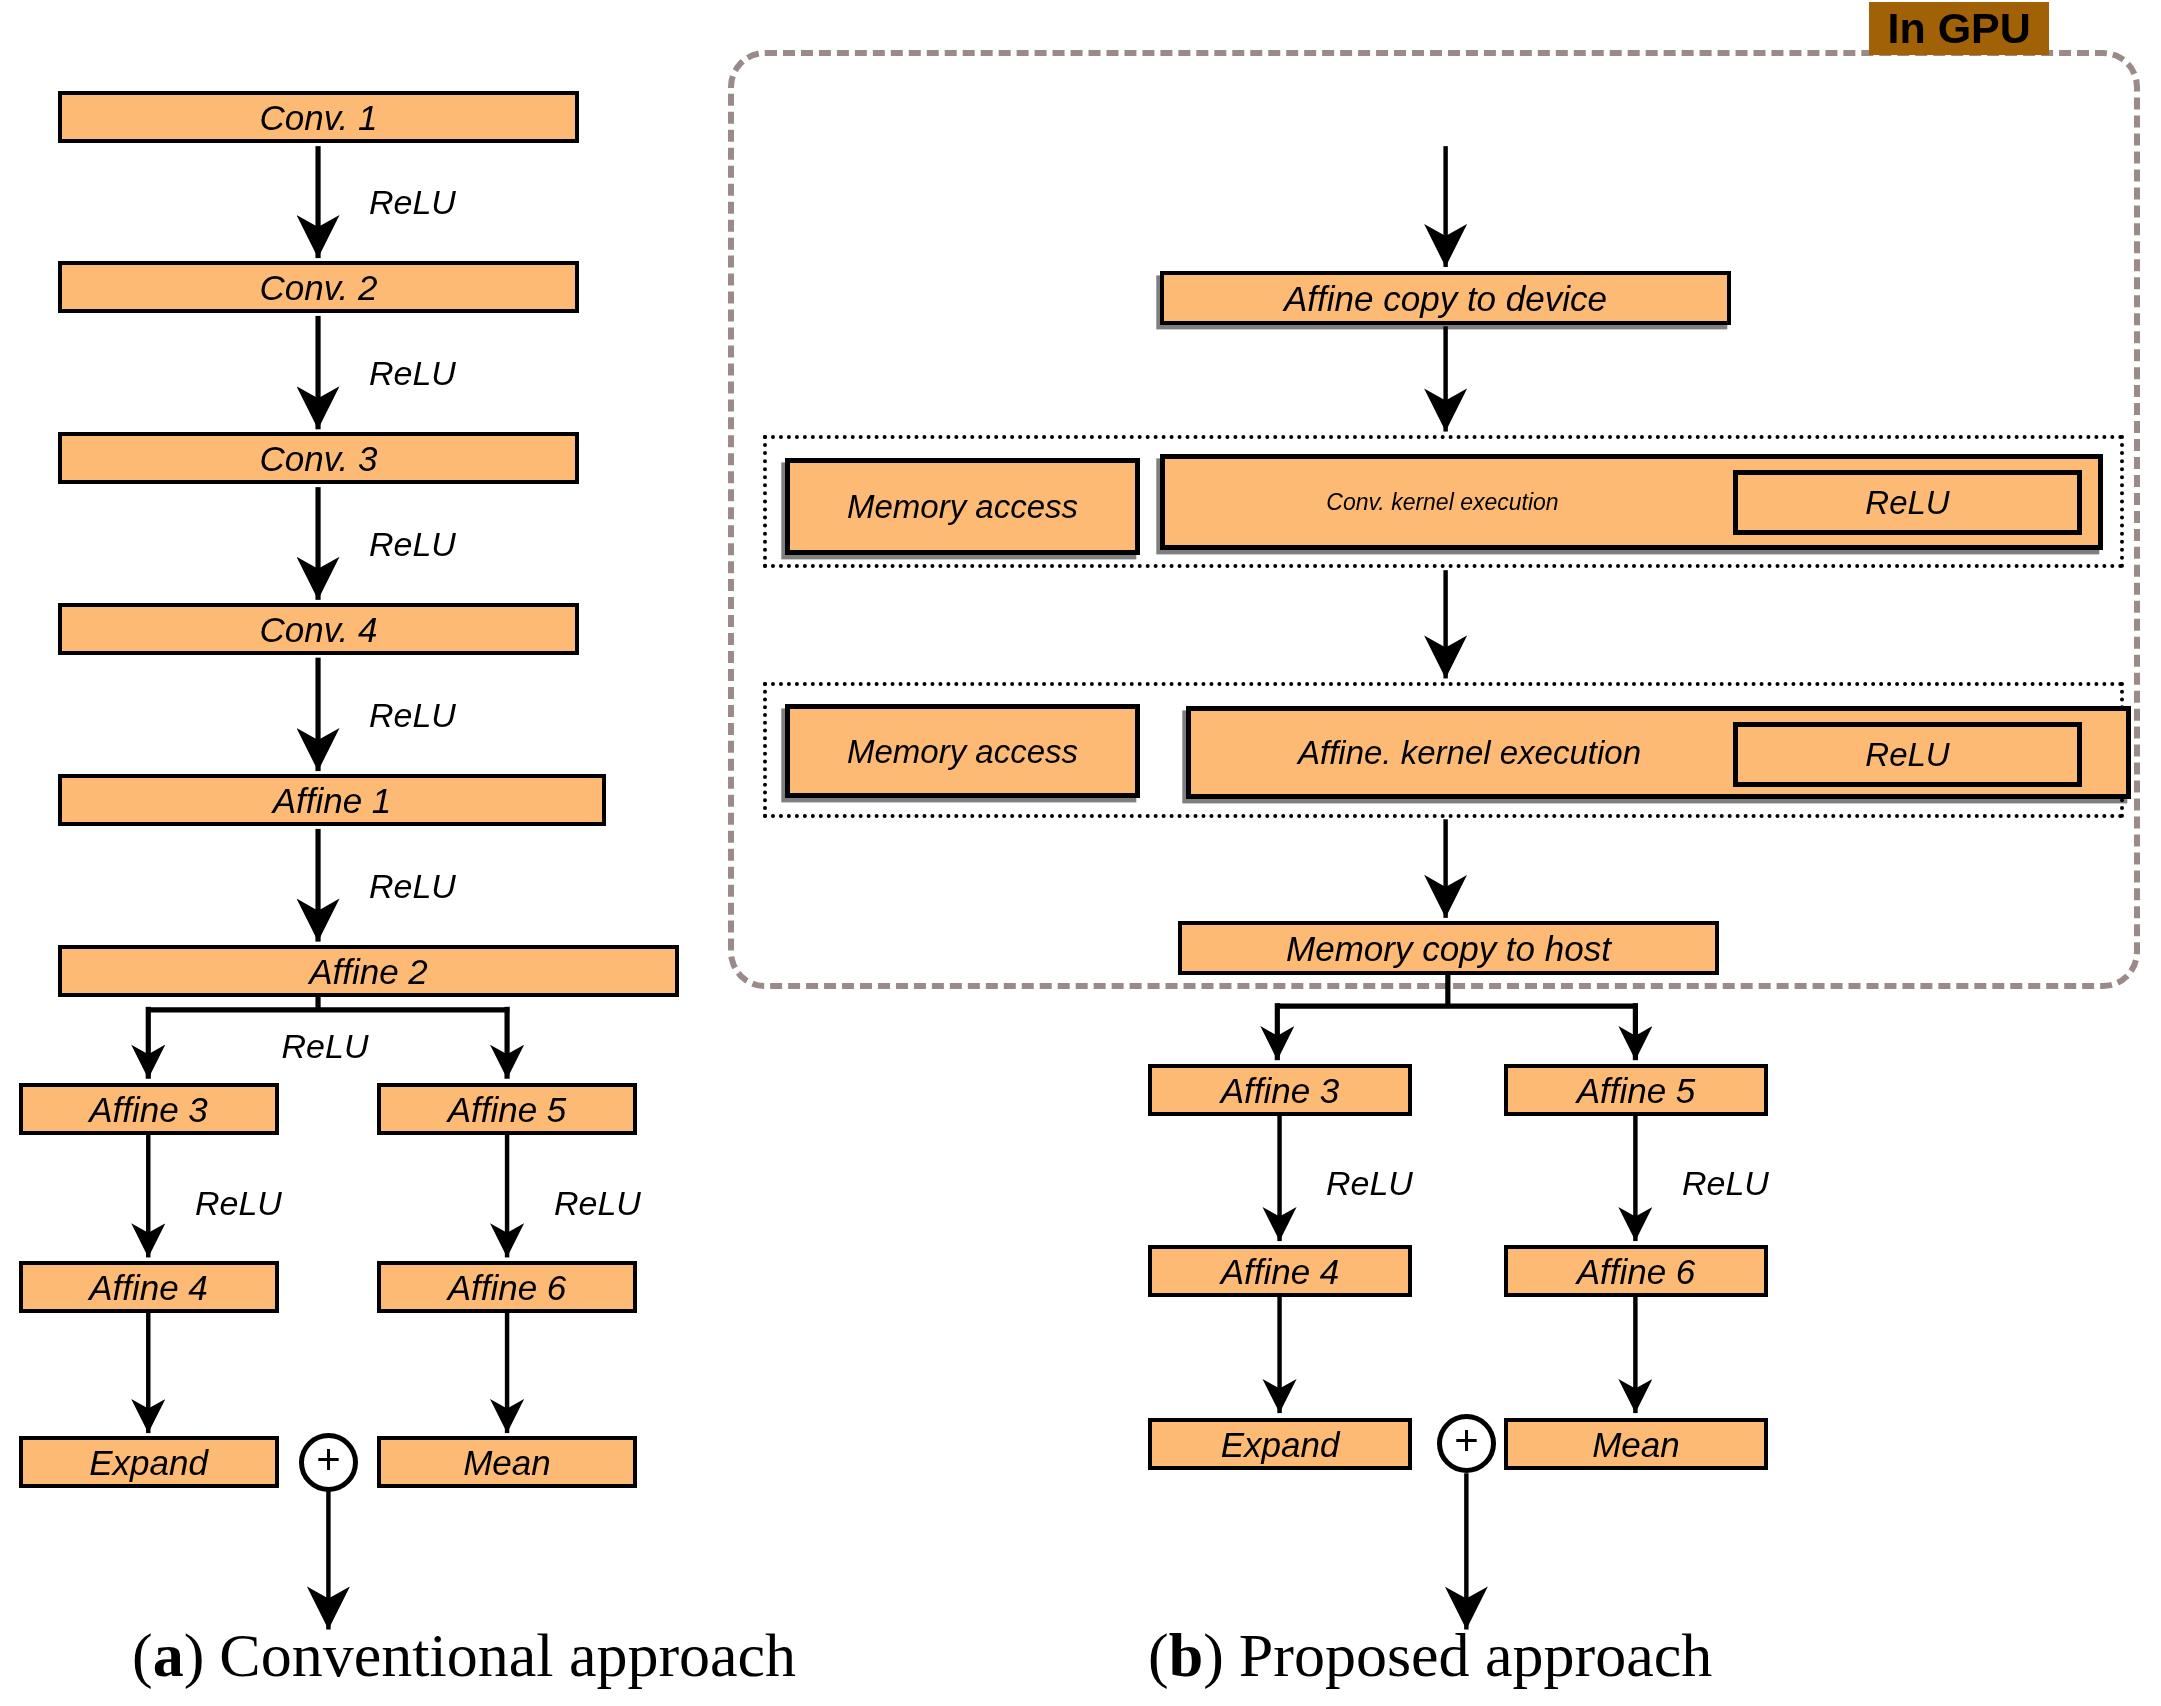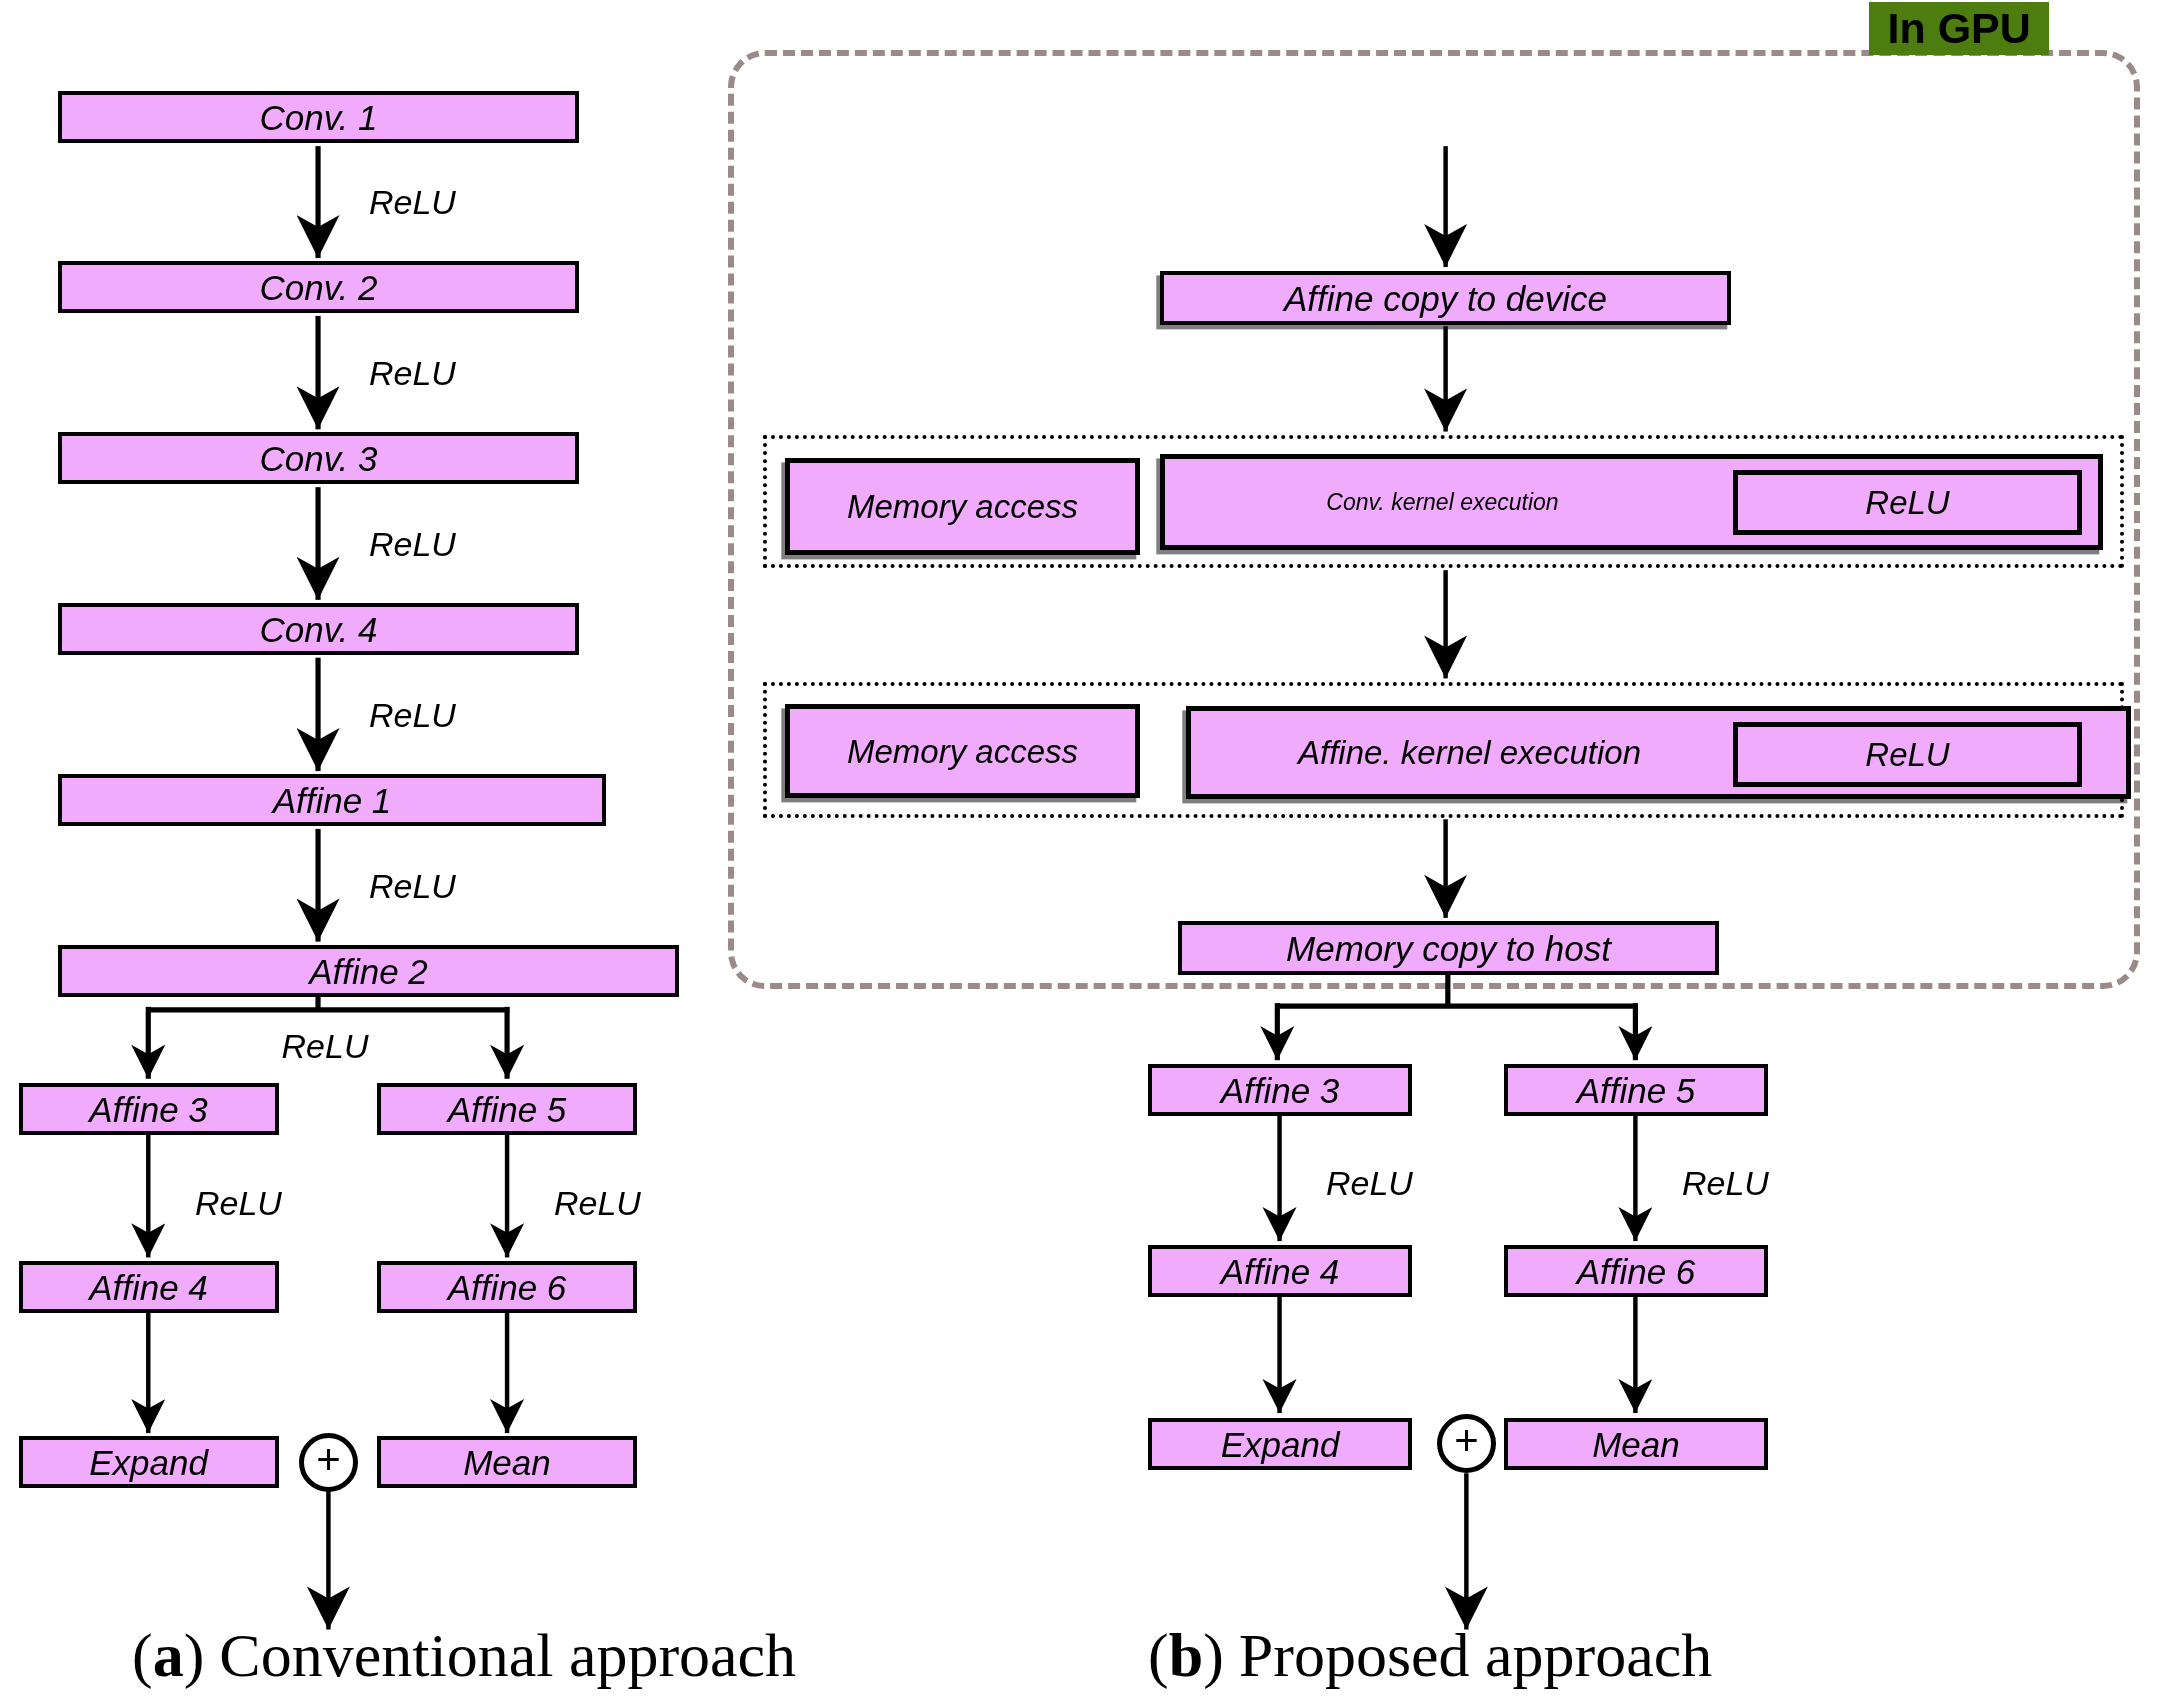--- a/index.html
+++ b/index.html
@@ -1,26 +1,26 @@
 <!DOCTYPE html>
 <html style="font-size:12px"><head>
 <meta charset="utf-8">
 <style>
   html,body{margin:0;padding:0;background:#ffffff;}
   #canvas{position:relative;width:2161px;height:1706px;background:#ffffff;overflow:hidden;
           font-family:"Liberation Sans",sans-serif;color:#000;}
-  .box{position:absolute;background:#f0abfc;border:4.4px solid #000;box-sizing:border-box;
+  .box{position:absolute;background:#fdba74;border:4.4px solid #000;box-sizing:border-box;
        display:flex;align-items:center;justify-content:center;
        font-style:italic;font-size:35px;line-height:1;color:#000;white-space:nowrap;}
   .shadow{box-shadow:-3.7px 4.4px 0 rgba(0,0,0,0.50);}
   .thick{border-width:5.2px;}
   .dottedrow{position:absolute;border:4.4px dotted #000;box-sizing:border-box;background:transparent;}
   .gpu-rect{position:absolute;left:728px;top:50px;width:1412px;height:939px;
             border:6.7px dashed #9b8a8a;border-radius:37px;box-sizing:border-box;}
-  .gpu-label{position:absolute;left:1869px;top:1.5px;padding:0 18.5px;background:#4d7c0f;
+  .gpu-label{position:absolute;left:1869px;top:1.5px;padding:0 18.5px;background:#a16207;
              font-weight:bold;font-size:43px;font-style:normal;line-height:1.25;}
   .flabel{position:absolute;font-style:italic;font-size:34px;line-height:1;color:#000;
           transform:translateY(-50%);white-space:nowrap;}
   .flabel.centered{transform:translate(-50%,-50%);}
   .circleplus{position:absolute;width:59px;height:59px;border:5.2px solid #000;border-radius:50%;
               box-sizing:border-box;background:#fff;display:flex;align-items:center;justify-content:center;
               font-size:42px;font-weight:400;line-height:1;padding-bottom:4.4px;}
   .caption{position:absolute;top:1624px;font-family:"Liberation Serif",serif;font-size:62px;
            font-style:normal;line-height:1;white-space:nowrap;}
   .caption b{font-weight:bold;}

